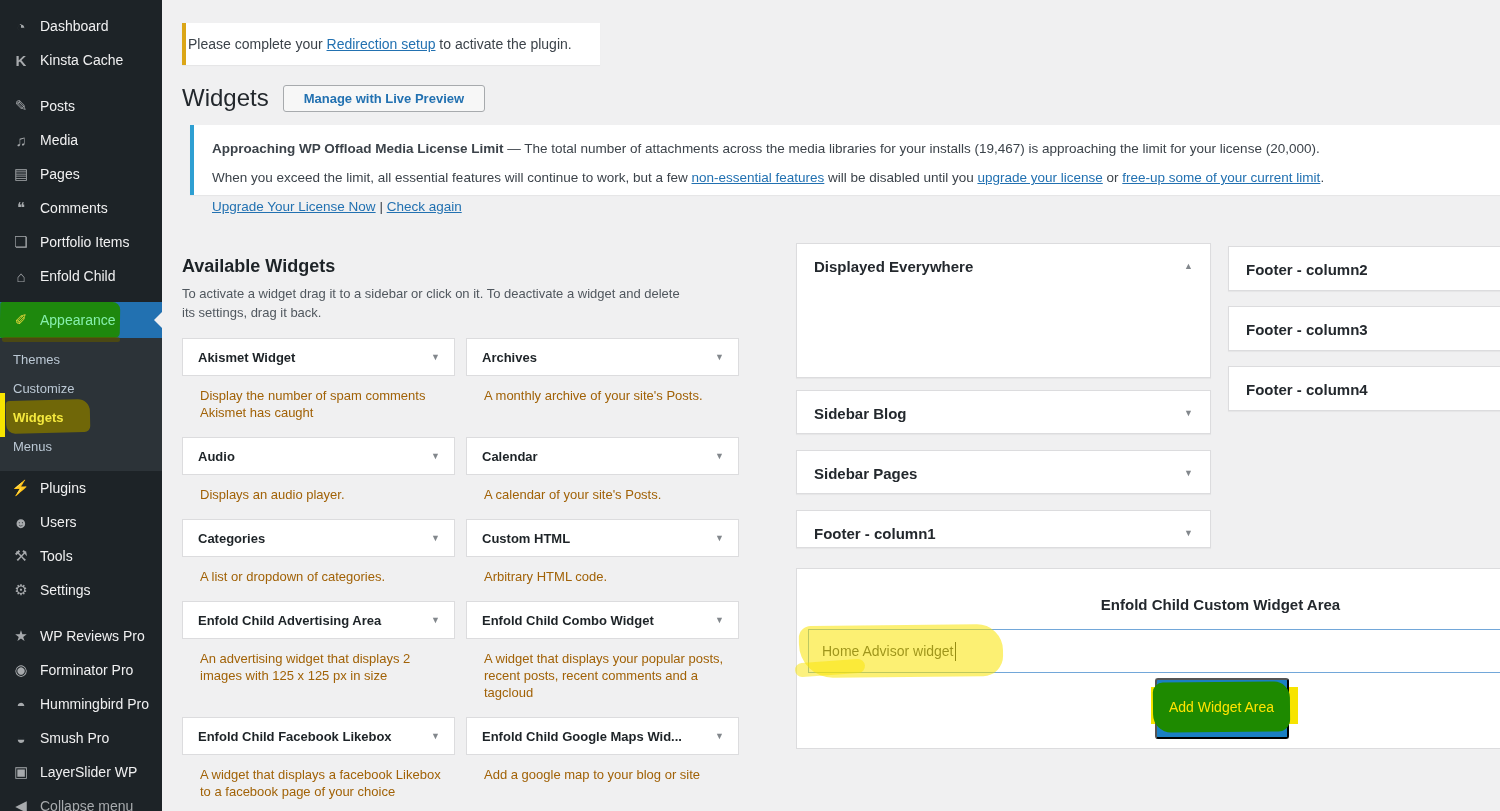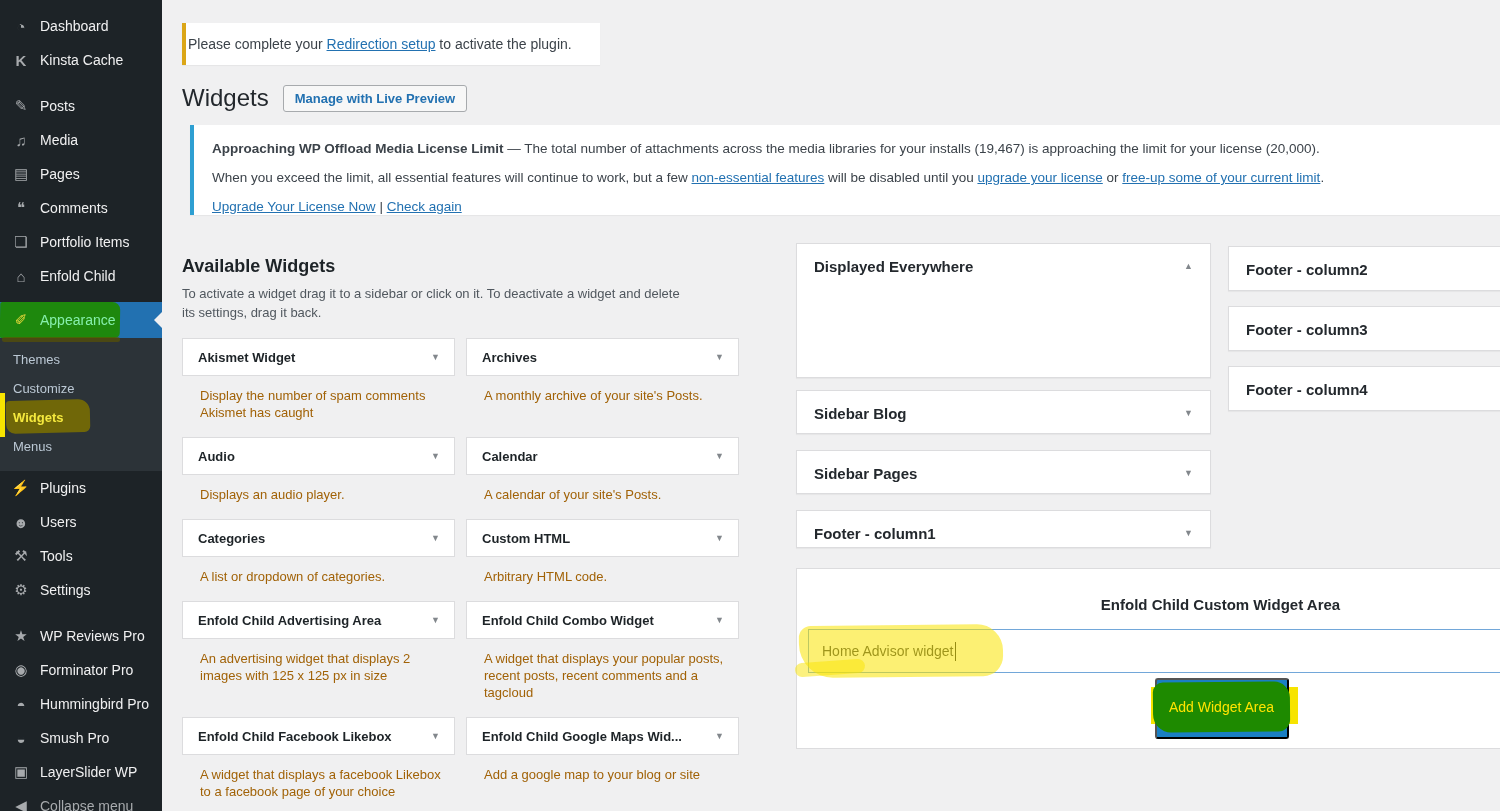--- a/index.html
+++ b/index.html
@@ -35,29 +35,29 @@
             opacity:.85; border-radius:4px 12px 6px 9px; transform:rotate(-1.4deg); }
   .smi.current .t { position:relative; z-index:2; color:#f5e93e; }
   .edge-strip { position:absolute; left:0; top:393px; width:5px; height:44px; background:#f7e400; z-index:12; }
 
   
   .content { position:absolute; left:162px; top:0; width:1338px; height:811px; }
 
   .notice { position:absolute; background:#fff; box-shadow:0 1px 1px rgba(0,0,0,.04); font-size:14px; }
   .notice-yellow { left:20px; top:23px; width:418px; height:42px; border-left:4px solid #dba617;
             display:flex; align-items:center; padding-left:2px; }
-  .notice-blue { left:28px; top:125px; width:1310px; height:90px; border-left:4px solid #2e9fd2;
+  .notice-blue { left:28px; top:125px; width:1310px; height:70px; border-left:4px solid #2e9fd2;
             padding:9px 18px; font-size:13.5px; line-height:29px; }
   a.lnk { color:#2271b1; text-decoration:underline; cursor:pointer; }
   .b { font-weight:700; }
 
   .title-row { position:absolute; left:20px; top:84px; display:flex; align-items:center; gap:14px; }
   h1.page-title { font-size:24px; font-weight:400; color:#23282d; }
   .manage-btn { font-size:13px; font-weight:600; color:#2271b1; background:#f7f7f7;
-            border:1px solid #a7aaad; border-radius:3px; padding:5px 11px; cursor:pointer; }
+            border:1px solid #a7aaad; border-radius:3px; padding:5px 20px; cursor:pointer; }
 
   h2.avail { position:absolute; left:20px; top:256px; font-size:18px; font-weight:600; color:#1d2327; }
   .avail-desc { position:absolute; left:20px; top:284px; width:500px; font-size:13px;
             line-height:19px; color:#50575e; }
 
   .wgrid { position:absolute; left:20px; top:338px; width:557px; display:grid;
             grid-template-columns:273px 273px; column-gap:11px; }
   .wcard { height:38px; background:#fff; border:1px solid #dcdcde; display:flex; align-items:center;
             justify-content:space-between; padding:0 14px 0 15px; cursor:pointer; }
   .wcard .wt { font-size:13px; font-weight:700; color:#1d2327; }

